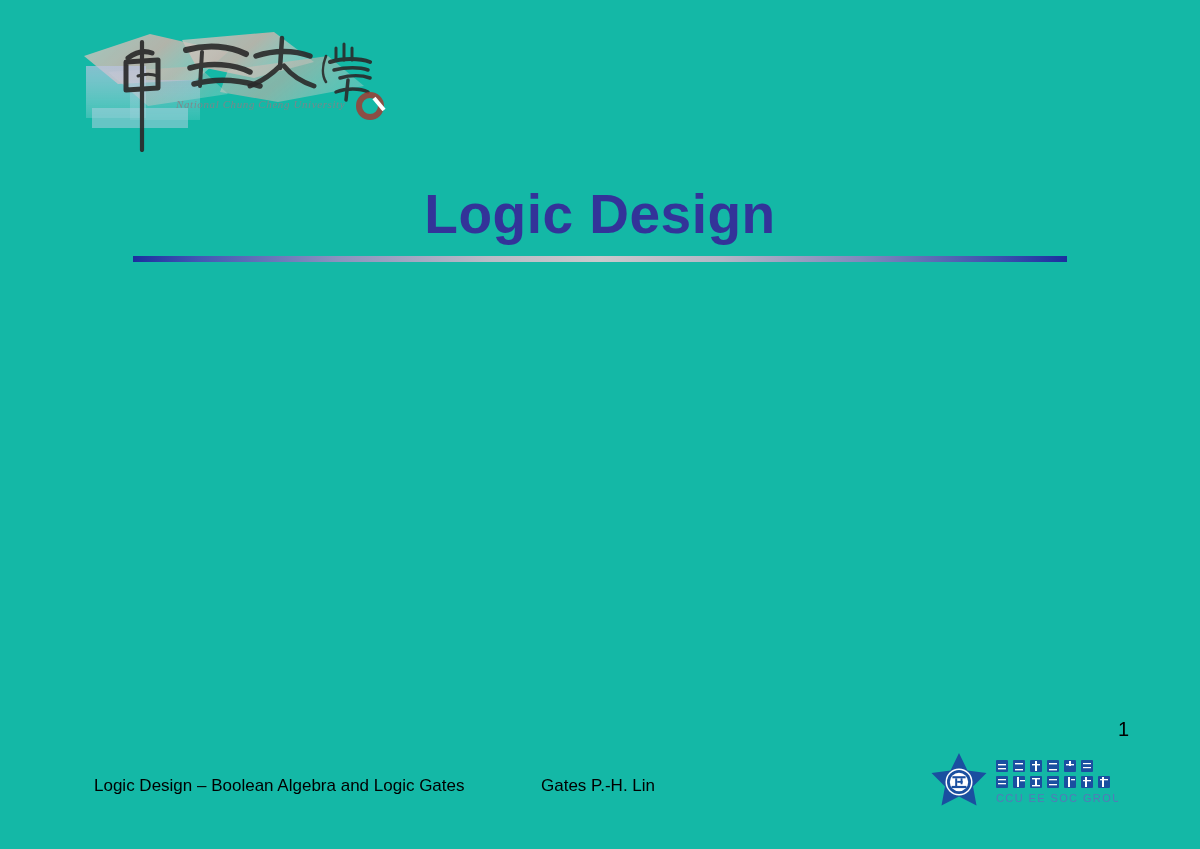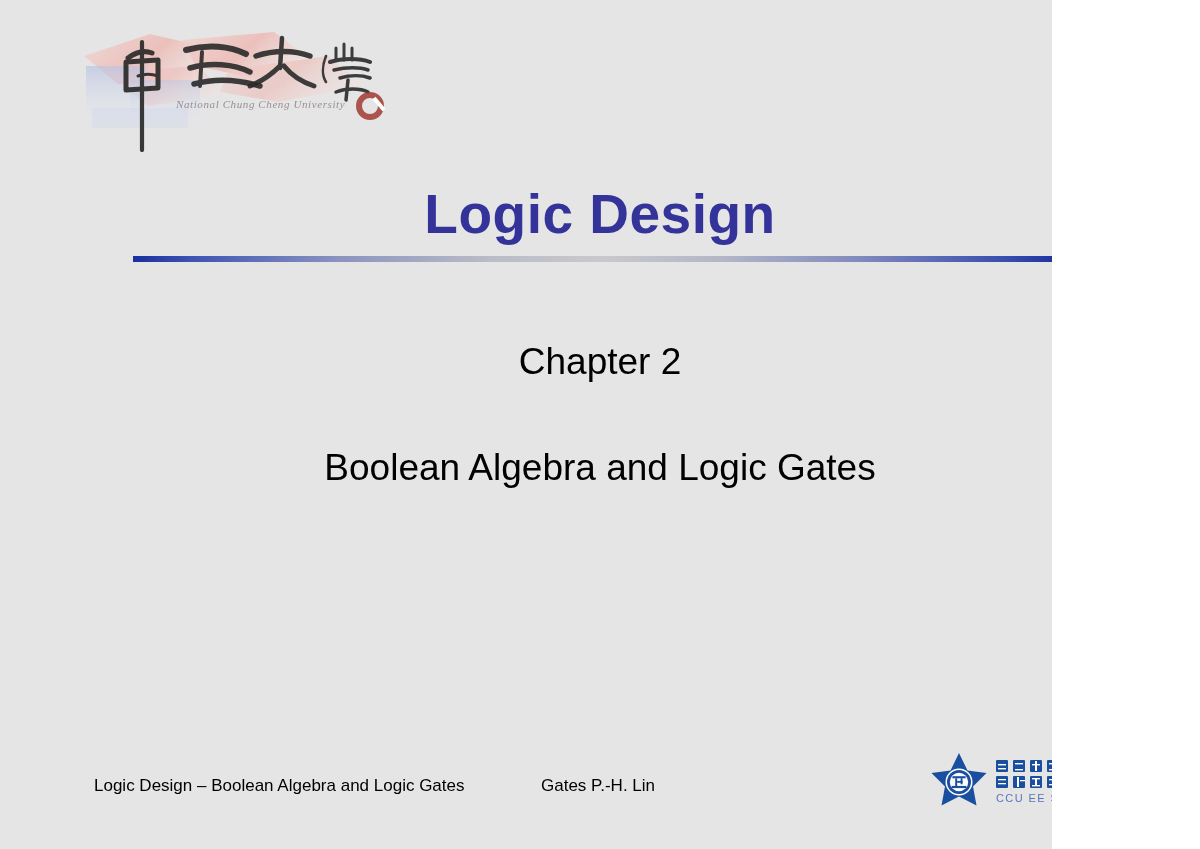--- a/index.html
+++ b/index.html
@@ -7,23 +7,23 @@
     margin: 0;
     padding: 0;
     background: #ffffff;
   }
   body {
     font-family: "Liberation Sans", sans-serif;
     -webkit-font-smoothing: antialiased;
   }
   .slide {
     position: relative;
-    width: 1052px;
+    width: 1200px;
     height: 849px;
-    background: #e5e5e5;
+    background: #14b8a6;
     overflow: hidden;
   }
 
   
   .header-logo {
     position: absolute;
     left: 78px;
     top: 22px;
     width: 330px;
     height: 130px;
@@ -211,22 +211,20 @@
     </svg>
   </div>
 
   <div class="title-block">
     <h1 class="slide-title">Logic Design</h1>
   </div>
 
   <div class="divider"></div>
 
   <div class="subtitle-block">
-    <p class="chapter-line">Chapter 2</p>
-    <p class="topic-line">Boolean Algebra and Logic Gates</p>
   </div>
 
   <div class="page-number">1</div>
 
   <div class="footer-left">Logic Design – Boolean Algebra and Logic Gates</div>
 
   <div class="footer-author">Gates P.-H. Lin</div>
 
   <div class="dept-logo">
     <svg width="190" height="62" viewBox="0 0 190 62" xmlns="http://www.w3.org/2000/svg" aria-hidden="true">

